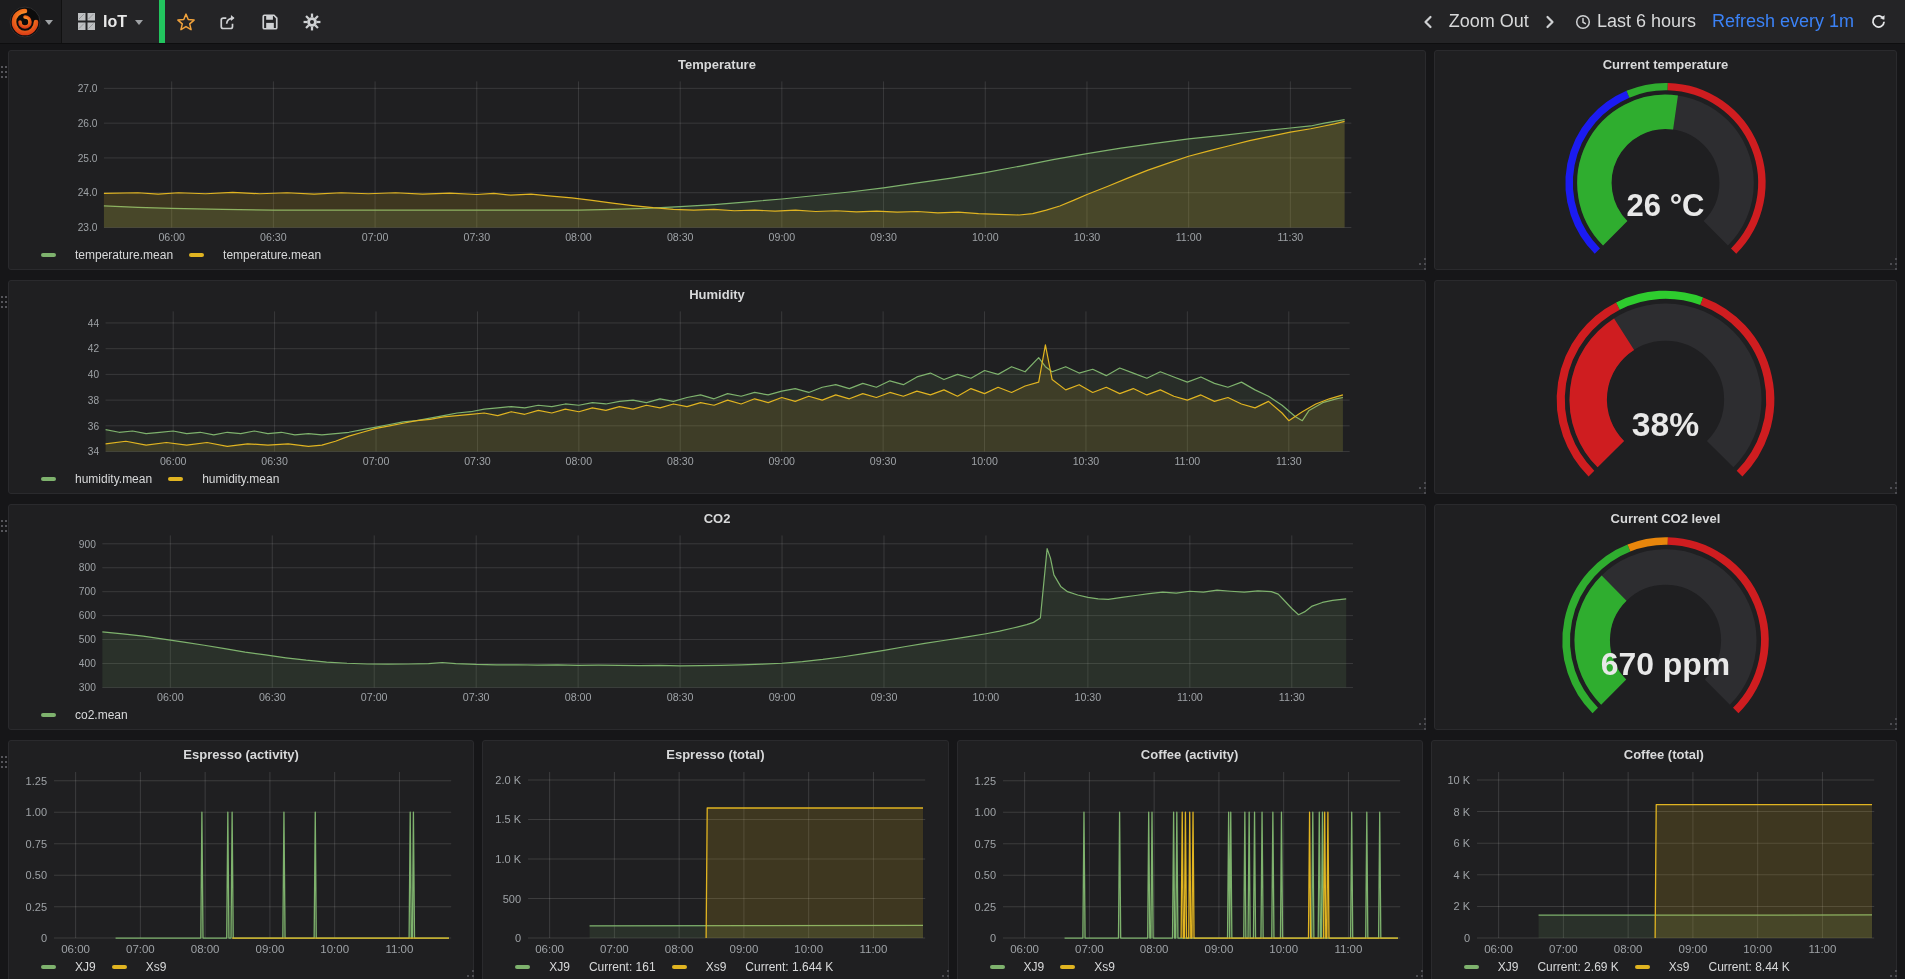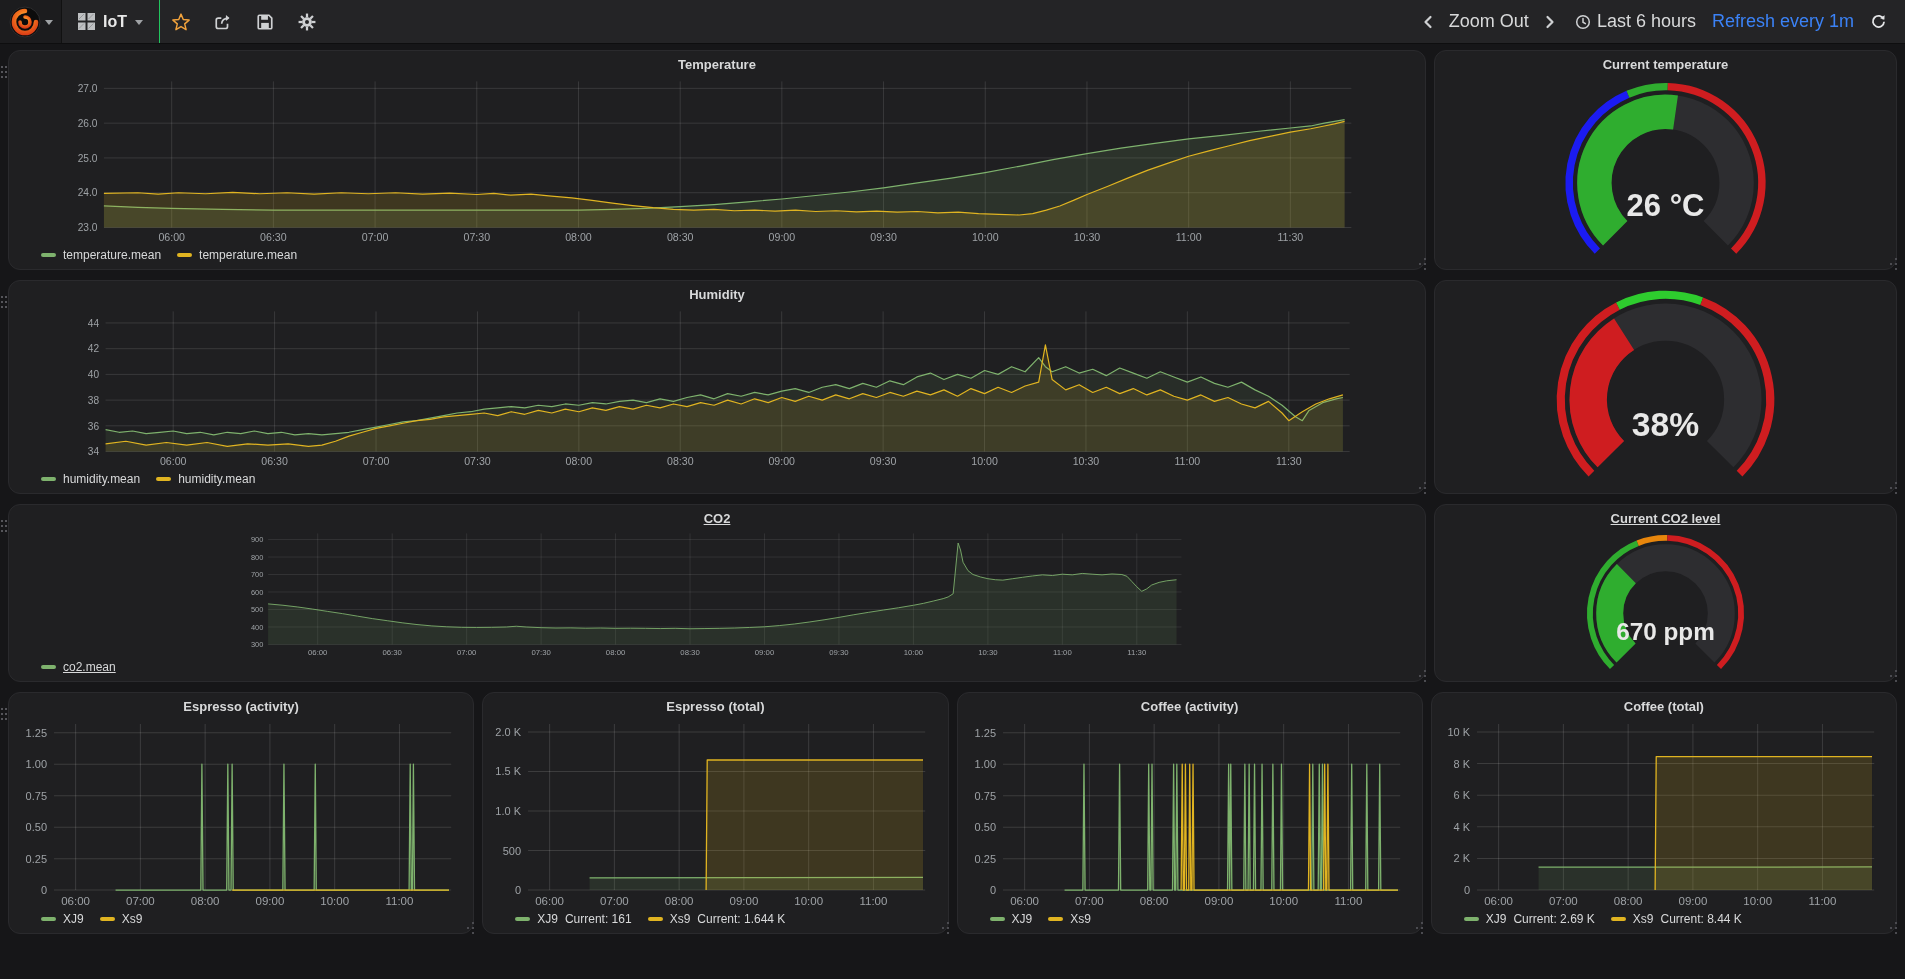--- a/index.html
+++ b/index.html
@@ -5,47 +5,47 @@
   * { box-sizing: border-box; margin: 0; padding: 0; }
   html,body { width:1905px; height:979px; background:#161618; overflow:hidden;
     font-family:"Liberation Sans", sans-serif; color:#d8d9da; }
   
   .navbar { height:44px; background:#242426; display:flex; align-items:stretch;
     border-bottom:1px solid #0e0e0f; }
   .nav-left { display:flex; align-items:stretch; }
   .logo-block { width:62px; display:flex; align-items:center; justify-content:center;
     gap:4px; background:#1c1c1e; border-right:1px solid #111; cursor:pointer; }
   .dash-block { display:flex; align-items:center; gap:8px; padding:0 16px;
-    border-right:1px solid #22c55e; cursor:pointer; }
+    border-right:6px solid #22c55e; cursor:pointer; }
   .dash-title { font-size:16px; font-weight:bold; color:#e8e8e8; }
   .caret { width:0; height:0; border-left:4px solid transparent; border-right:4px solid transparent;
     border-top:5px solid #9fa2a5; margin-top:2px; }
   .nav-iconbtn { display:flex; align-items:center; justify-content:center;
     padding:0 12px; cursor:pointer; }
   .nav-right { margin-left:auto; display:flex; align-items:center; gap:4px; padding-right:14px; }
   .nav-text { font-size:18px; color:#d8d9da; cursor:pointer; padding:0 4px; }
   .nav-text.orange { color:#3b82f6; }
   .tp-group { display:flex; align-items:center; gap:6px; padding:0 8px; cursor:pointer; }
   
   .content { padding:6px 8px 0 8px; }
   .row { display:flex; gap:8px; margin-bottom:10px; position:relative; }
-  .row-h1 { height:220px; } .row-h2 { height:214px; } .row-h3 { height:178px;text-decoration:underline; }
+  .row-h1 { height:220px; } .row-h2 { height:214px; } .row-h3 { height:226px; }
   .row4 { display:grid; grid-template-columns:repeat(4,1fr); gap:8px; height:228px;
     margin-bottom:0; position:relative; }
   .graph-col { flex:1; min-width:0; }
   .gauge-col { flex:none; width:463px; }
-  .panel { background:#1f1f21; border:1px solid #2a2a2d; border-radius:12px;
+  .panel { background:#1f1f21; border:1px solid #2a2a2d; border-radius:3px;
     height:100%; display:flex; flex-direction:column; position:relative; }
   .panel-title { flex:none; text-align:center; font-size:13px; font-weight:bold;
     color:#d8d9da; padding:6px 0 2px 0; cursor:pointer; }
   .panel-body { flex:1; min-height:0; padding:0 8px; }
   svg.chart, svg.gauge { width:100%; height:100%; display:block; }
   .panel-legend { flex:none; display:flex; align-items:center; gap:16px;
     font-size:12px; color:#d8d9da; padding:2px 8px 7px 32px; }
-  .legend-item { display:flex; align-items:center; gap:7px; cursor:pointer; }
+  .legend-item { display:flex; align-items:center; gap:19px; cursor:pointer; }
   .legend-swatch { width:15px; height:4px; border-radius:2px; display:inline-block; }
   .legend-extra { color:#d8d9da; }
   .row-grip { position:absolute; left:-7px; top:16px; width:2px; height:2px;
     background:#55555a; cursor:move;
     box-shadow:4px 0 #55555a, 0 5px #55555a, 4px 5px #55555a, 0 10px #55555a, 4px 10px #55555a; }
   .resize-grip { position:absolute; right:4px; bottom:4px; width:2px; height:2px;
     background:#4b4b50; cursor:nwse-resize;
     box-shadow:5px 0 #4b4b50, 5px -5px #4b4b50, 0 5px transparent; }
   .resize-grip::after { content:""; position:absolute; left:5px; top:5px; width:2px; height:2px;
     background:#4b4b50; box-shadow:-5px 0 transparent; }

